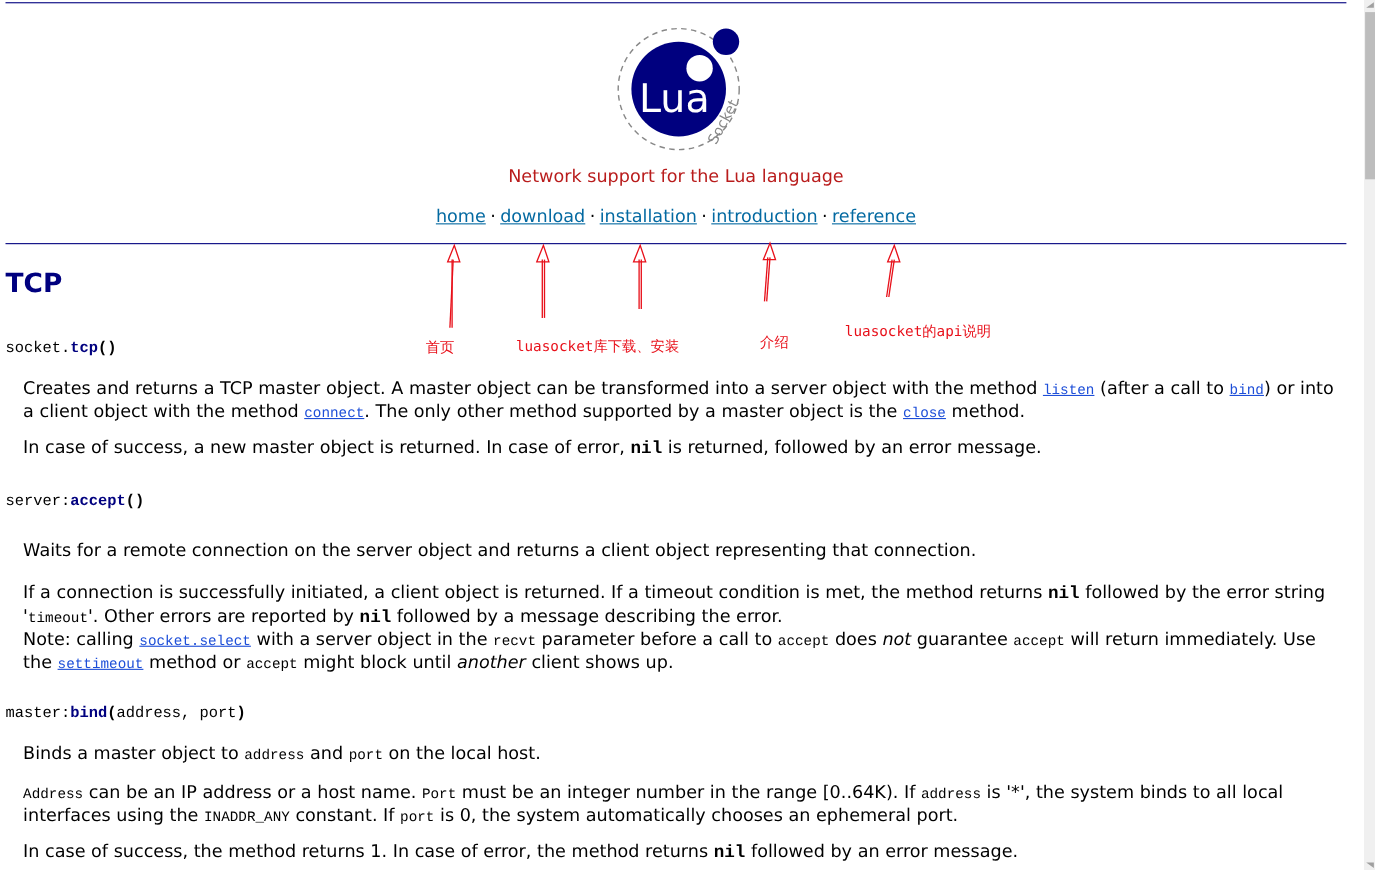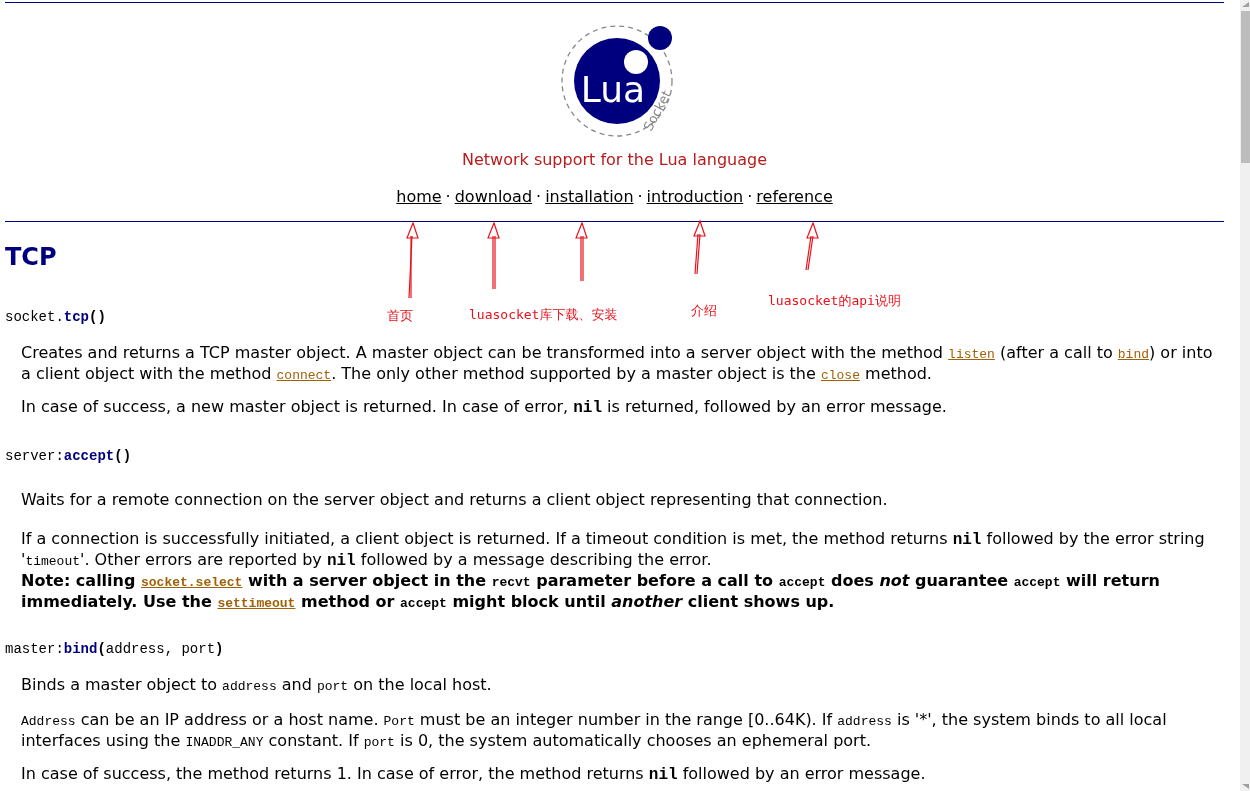--- a/index.html
+++ b/index.html
@@ -7,31 +7,31 @@
     width:1250px; height:791px; overflow:hidden; position:relative;
     background:#fff; color:#000;
     font-family:"DejaVu Sans", "Liberation Sans", sans-serif;
     font-size:16px;
   }
   .hr-top { position:absolute; left:5px; top:2px; width:1219px; height:1px; background:#00007f; }
   .hr-mid { position:absolute; left:5px; top:221px; width:1219px; height:1px; background:#00007f; }
   .logo { position:absolute; left:556px; top:22px; width:126px; height:118px; }
   .tagline { position:absolute; left:0; top:150px; width:1229px; text-align:center; font-size:16px; color:#b91c1c; }
   .nav { position:absolute; left:0; top:187px; width:1229px; text-align:center; font-size:16px; }
-  .nav a { color:#000000; text-decoration:underline; cursor:pointer; }
+  .nav a { color:#0369a1; text-decoration:underline; cursor:pointer; }
   .nav .sep { color:#000; margin:0 4px; }
   h2.title { position:absolute; left:5px; top:243px; margin:0; font-size:24px; font-weight:bold; color:#00007f;
     font-family:"DejaVu Sans", sans-serif; }
   .sig { position:absolute; left:5px; font-family:"Liberation Mono", "DejaVu Sans Mono", monospace; font-size:14px; color:#000; }
   .sig b { color:#00007f; font-weight:bold; color:#000; }
   .sig b.fn { color:#00007f; }
   .para { position:absolute; left:21px; width:1200px; font-size:16px; line-height:19px; color:#000; }
   .mono { font-family:"Liberation Mono", "DejaVu Sans Mono", monospace; font-size:13px; }
   .monob { font-family:"Liberation Mono", "DejaVu Sans Mono", monospace; font-size:16px; font-weight:bold; }
-  a.code { font-family:"Liberation Mono", "DejaVu Sans Mono", monospace; font-size:13px; color:#a16207; text-decoration:underline; cursor:pointer; }
+  a.code { font-family:"Liberation Mono", "DejaVu Sans Mono", monospace; font-size:13px; color:#1d4ed8; text-decoration:underline; cursor:pointer; }
   .annot { position:absolute; color:#e8101a; font-size:13px; font-family:"DejaVu Sans Mono", monospace; white-space:nowrap; }
   .arrows { position:absolute; left:0; top:0; width:1250px; height:791px; pointer-events:none; }
   .scrollbar { position:absolute; left:1240px; top:0; width:10px; height:791px; background:#f0f0f0; }
   .scroll-thumb { position:absolute; left:1px; top:11px; width:9px; height:152px; background:#bdbdbd; }
   .scroll-up { position:absolute; left:1px; top:0; width:9px; height:9px; }
   .scroll-down { position:absolute; left:1px; bottom:0; width:9px; height:9px; }
 </style>
 </head>
 <body>
 
@@ -103,21 +103,21 @@
 
 <div class="sig" style="top:448px;">
   <span>server:</span><b class="fn">accept</b><b>()</b>
 </div>
 <div class="para" style="top:490px;">
   <span>Waits for a remote connection on the server object and returns a client object representing that connection.</span>
 </div>
 <div class="para" style="top:517px;margin-top:12px;">
   <span>If a connection is successfully initiated, a client object is returned. If a timeout condition is met, the method returns </span><span class="monob">nil</span><span> followed by the error string '</span><span class="mono">timeout</span><span>'. Other errors are reported by </span><span class="monob">nil</span><span> followed by a message describing the error.</span>
 </div>
-<div class="para" style="top:571px;font-weight:bold;">
+<div class="para" style="top:571px;">
   <span>Note: calling </span><a class="code">socket.select</a><span> with a server object in the </span><span class="mono">recvt</span><span> parameter before a call to </span><span class="mono">accept</span><span> does </span><em>not</em><span> guarantee </span><span class="mono">accept</span><span> will return immediately. Use the </span><a class="code">settimeout</a><span> method or </span><span class="mono">accept</span><span> might block until </span><em>another</em><span> client shows up.</span>
 </div>
 
 <div class="sig" style="top:641px;">
   <span>master:</span><b class="fn">bind</b><b>(</b><span>address, port</span><b>)</b>
 </div>
 <div class="para" style="top:675px;">
   <span>Binds a master object to </span><span class="mono">address</span><span> and </span><span class="mono">port</span><span> on the local host.</span>
 </div>
 <div class="para" style="top:710px;">

